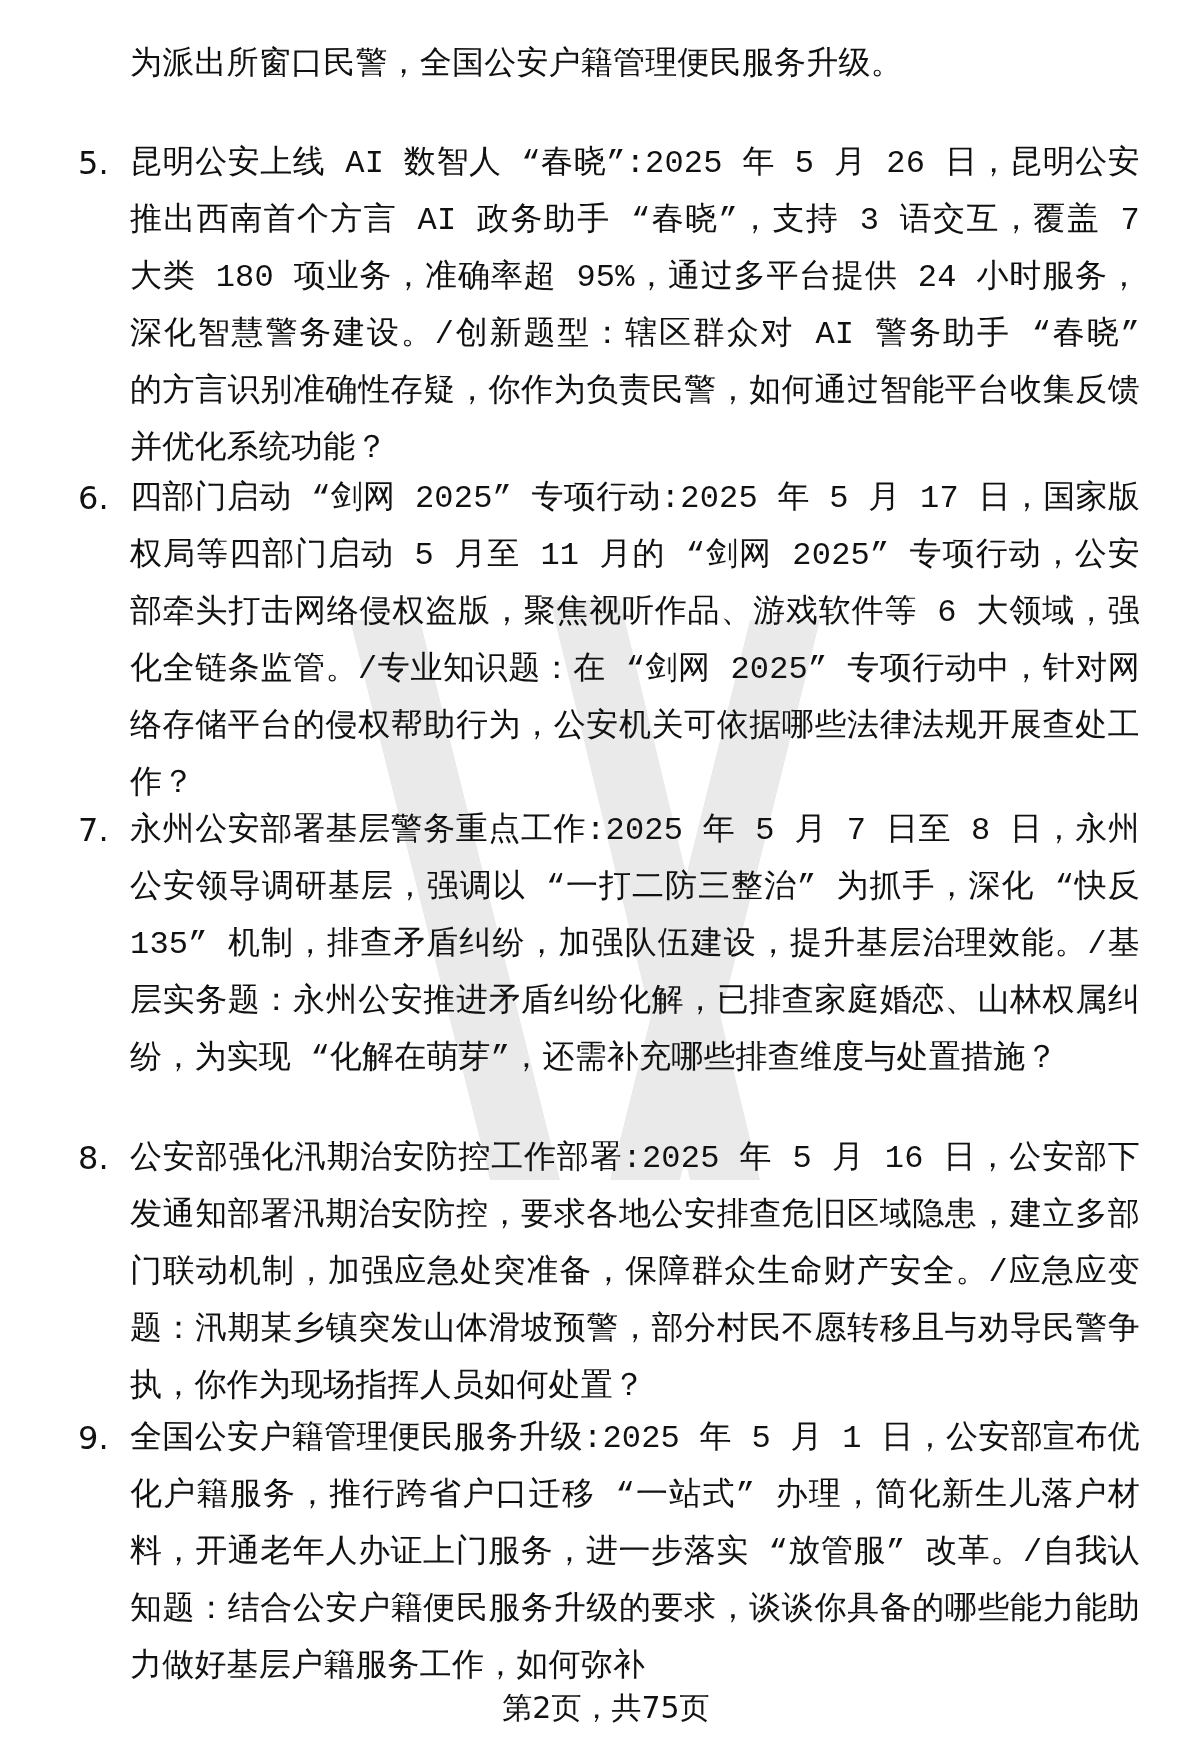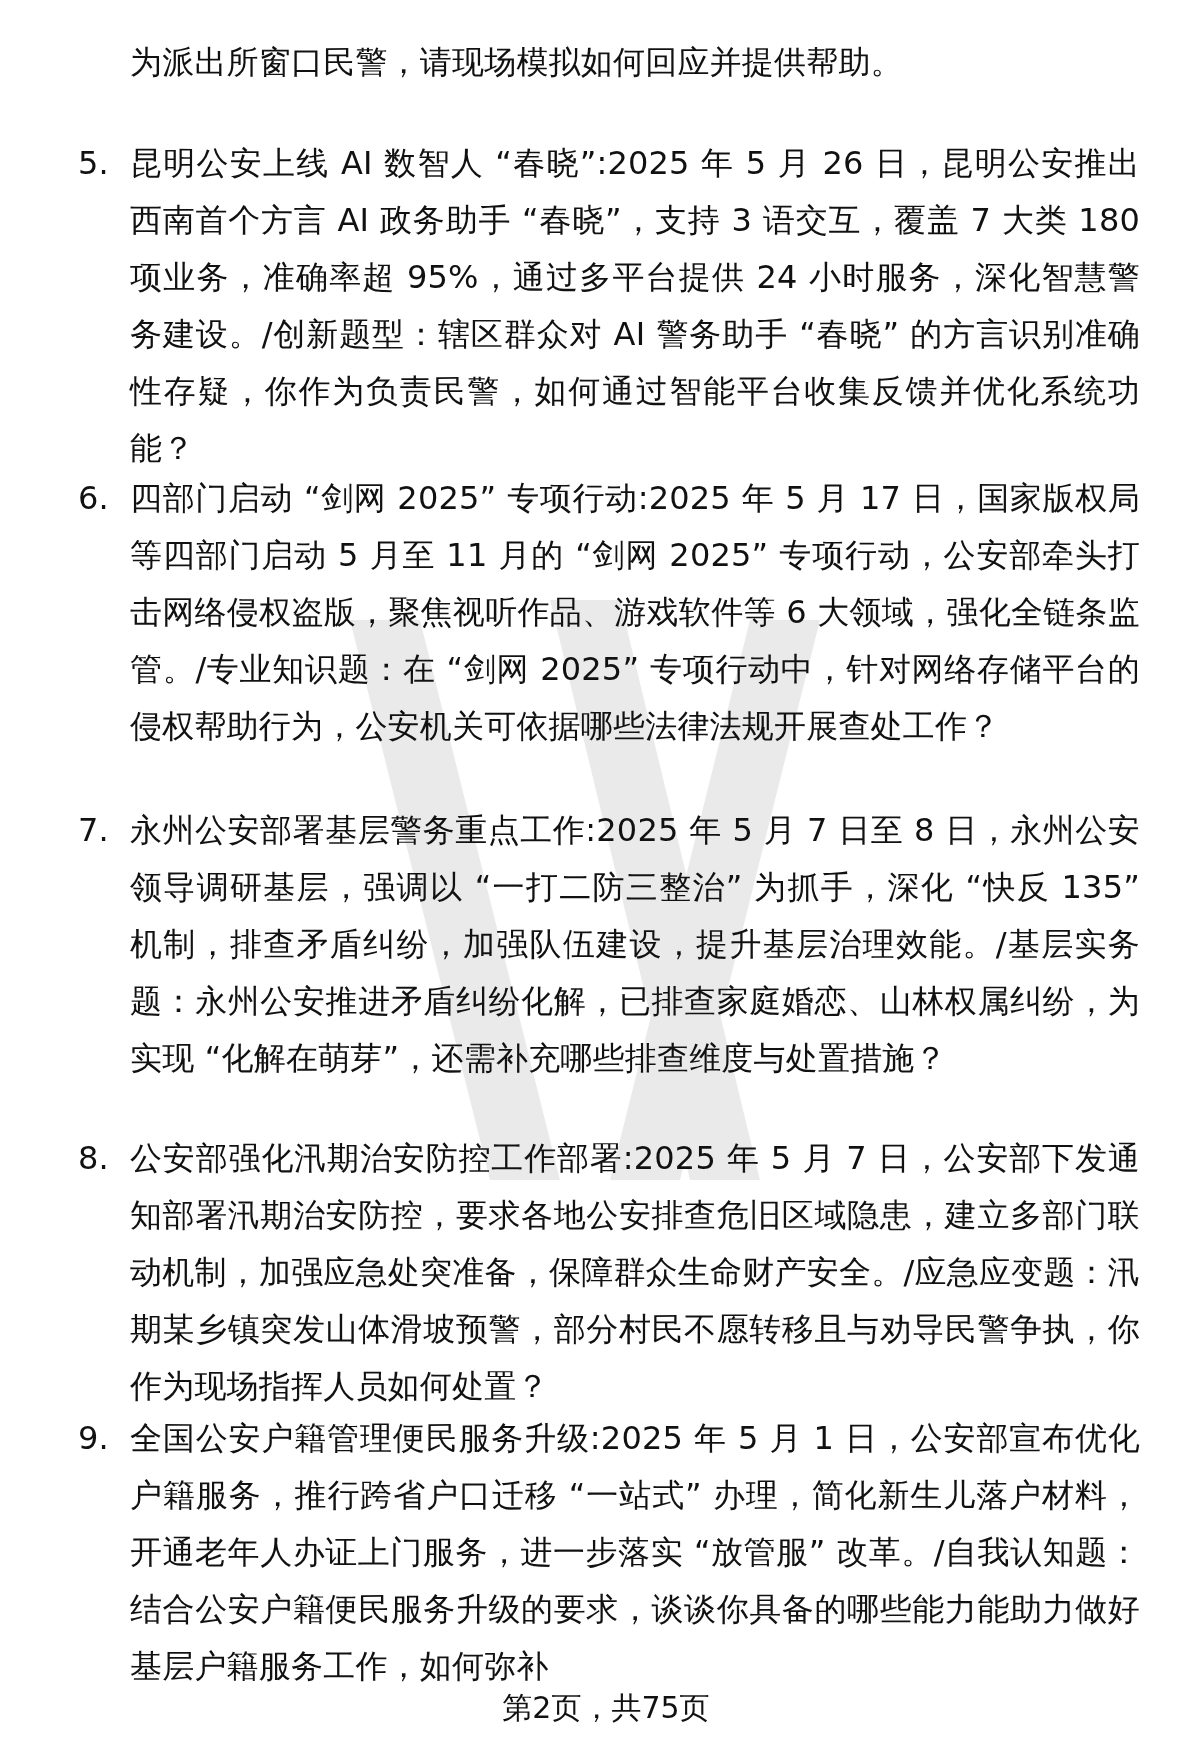--- a/index.html
+++ b/index.html
@@ -15,56 +15,56 @@
   .page { position: absolute; left: 0; top: 0; width: 1200px; }
   .lead {
     position: absolute; left: 130px; top: 34px; width: 1010px;
     font-size: 32px; line-height: 57px; letter-spacing: 0.2px;
   }
   .item {
     position: absolute; left: 78px; width: 1070px;
     display: flex; font-size: 32px; line-height: 57px; letter-spacing: 0.2px;
   }
   .item .num { width: 52px; flex: none; }
-  .item .body { width: 1010px; text-align: justify; }
+  .item .body { width: 1010px; text-align: justify; font-family: Liberation Mono, monospace; }
   .footer {
     position: absolute; left: 12px; right: 0; top: 1688px;
     text-align: center; font-size: 30px; color: #111;
   }
 </style>
 </head>
 <body>
 
 <svg class="watermark" viewBox="0 0 700 700">
   <path d="M120 80 L260 640 L330 640 L190 80 Z" fill="#000"></path>
   <path d="M320 60 L460 640 L530 640 L390 60 Z" fill="#000"></path>
   <path d="M520 80 L380 640 L450 640 L590 80 Z" fill="#000"></path>
 </svg>
 
 <div class="page">
-  <div class="lead">为派出所窗口民警，请现场模拟如何回应并提供帮助。</div>
+  <div class="lead">为派出所窗口民警，全国公安户籍管理便民服务升级。</div>
 
   <div class="item" style="top:135px;">
     <span class="num">5.</span>
     <span class="body">昆明公安上线 AI 数智人 “春晓”:2025 年 5 月 26 日，昆明公安推出西南首个方言 AI 政务助手 “春晓”，支持 3 语交互，覆盖 7 大类 180 项业务，准确率超 95%，通过多平台提供 24 小时服务，深化智慧警务建设。/创新题型：辖区群众对 AI 警务助手 “春晓” 的方言识别准确性存疑，你作为负责民警，如何通过智能平台收集反馈并优化系统功能？</span>
   </div>
 
   <div class="item" style="top:470px;">
     <span class="num">6.</span>
     <span class="body">四部门启动 “剑网 2025” 专项行动:2025 年 5 月 17 日，国家版权局等四部门启动 5 月至 11 月的 “剑网 2025” 专项行动，公安部牵头打击网络侵权盗版，聚焦视听作品、游戏软件等 6 大领域，强化全链条监管。/专业知识题：在 “剑网 2025” 专项行动中，针对网络存储平台的侵权帮助行为，公安机关可依据哪些法律法规开展查处工作？</span>
   </div>
 
   <div class="item" style="top:802px;">
     <span class="num">7.</span>
     <span class="body">永州公安部署基层警务重点工作:2025 年 5 月 7 日至 8 日，永州公安领导调研基层，强调以 “一打二防三整治” 为抓手，深化 “快反 135” 机制，排查矛盾纠纷，加强队伍建设，提升基层治理效能。/基层实务题：永州公安推进矛盾纠纷化解，已排查家庭婚恋、山林权属纠纷，为实现 “化解在萌芽”，还需补充哪些排查维度与处置措施？</span>
   </div>
 
   <div class="item" style="top:1130px;">
     <span class="num">8.</span>
-    <span class="body">公安部强化汛期治安防控工作部署:2025 年 5 月 7 日，公安部下发通知部署汛期治安防控，要求各地公安排查危旧区域隐患，建立多部门联动机制，加强应急处突准备，保障群众生命财产安全。/应急应变题：汛期某乡镇突发山体滑坡预警，部分村民不愿转移且与劝导民警争执，你作为现场指挥人员如何处置？</span>
+    <span class="body">公安部强化汛期治安防控工作部署:2025 年 5 月 16 日，公安部下发通知部署汛期治安防控，要求各地公安排查危旧区域隐患，建立多部门联动机制，加强应急处突准备，保障群众生命财产安全。/应急应变题：汛期某乡镇突发山体滑坡预警，部分村民不愿转移且与劝导民警争执，你作为现场指挥人员如何处置？</span>
   </div>
 
   <div class="item" style="top:1410px;">
     <span class="num">9.</span>
     <span class="body">全国公安户籍管理便民服务升级:2025 年 5 月 1 日，公安部宣布优化户籍服务，推行跨省户口迁移 “一站式” 办理，简化新生儿落户材料，开通老年人办证上门服务，进一步落实 “放管服” 改革。/自我认知题：结合公安户籍便民服务升级的要求，谈谈你具备的哪些能力能助力做好基层户籍服务工作，如何弥补</span>
   </div>
 
   <div class="footer">第2页，共75页</div>
 </div>
 

